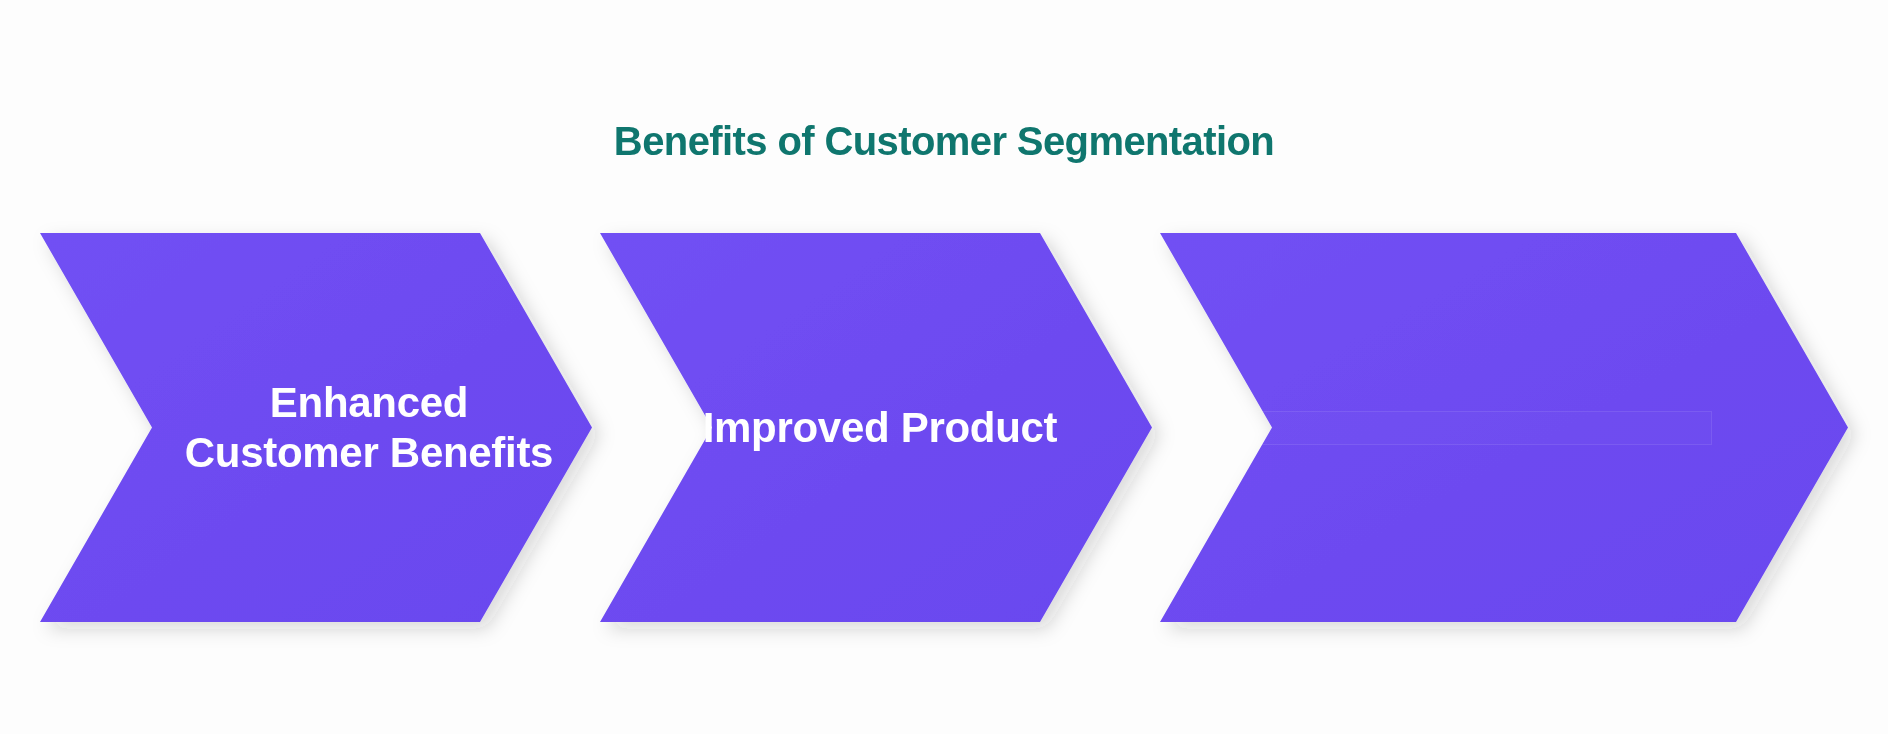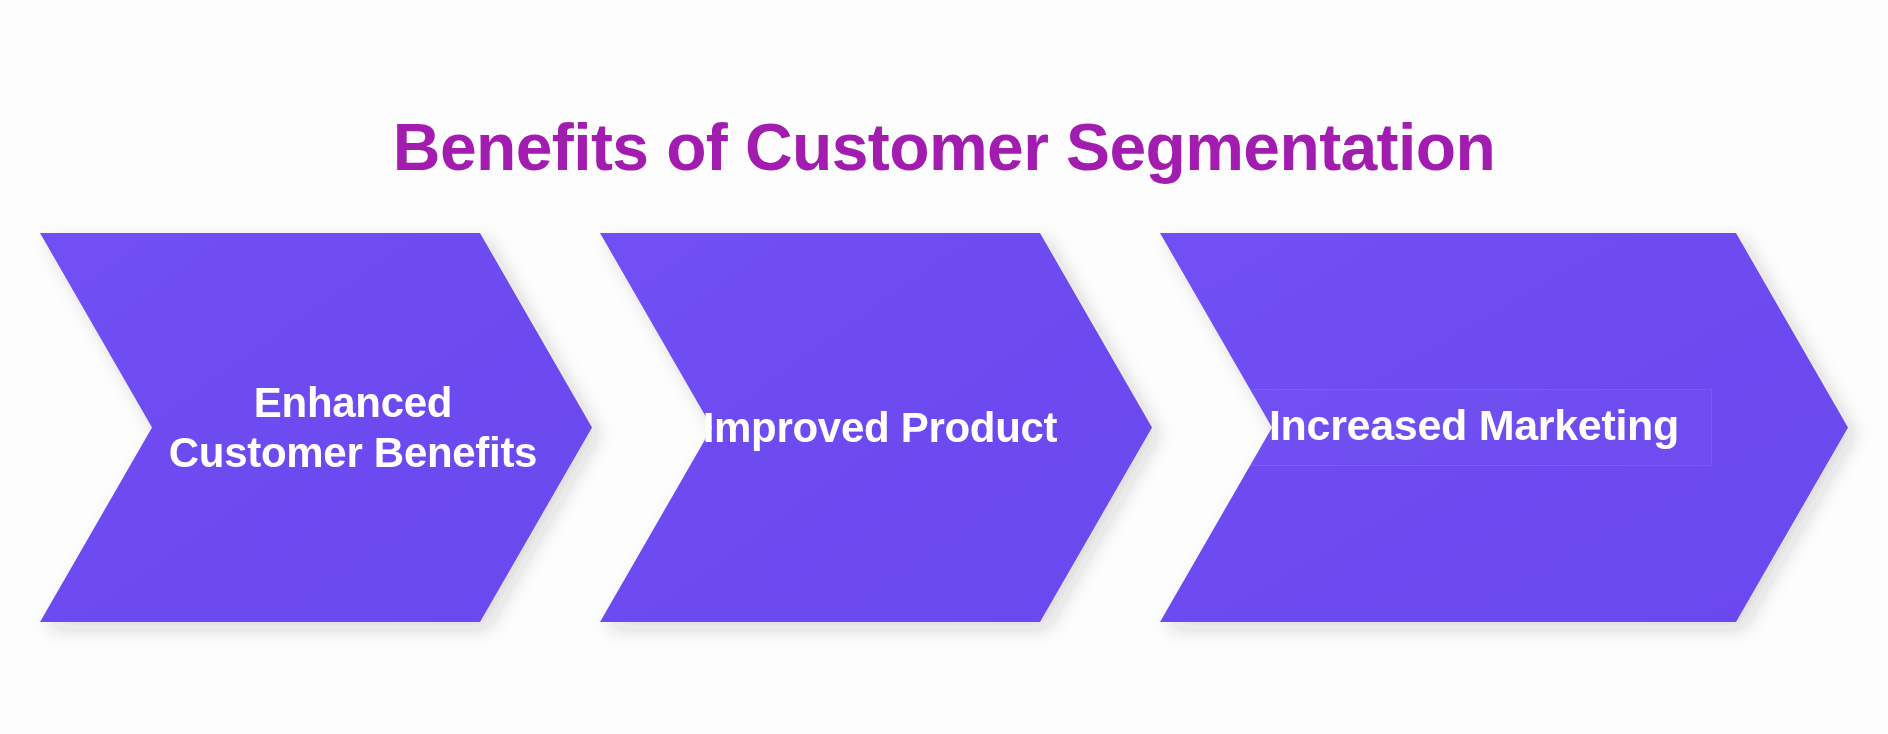--- a/index.html
+++ b/index.html
@@ -26,26 +26,26 @@
   
   #title-block {
     position: absolute;
     left: 0;
     top: 112px;
     width: 1888px;
     text-align: center;
   }
   #page-title {
     display: inline-block;
-    margin: 0;
+    margin: 8px;
     font-family: "Liberation Sans", sans-serif;
-    font-size: 66px;
+    font-size: 40px;
     font-weight: 700;
     letter-spacing: -0.6px;
-    color: #a21caf;
+    color: #0f766e;
     line-height: 1.08;
     white-space: nowrap;
   }
 
   
   #chevron-row {
     position: absolute;
     left: 0;
     top: 233px;
     width: 1888px;
@@ -82,21 +82,21 @@
     font-weight: 700;
     font-size: 42px;
     line-height: 1.19;
     letter-spacing: -0.3px;
     pointer-events: none;
     box-sizing: border-box;
   }
 
   
   #chevron-1 { left: 40px;   width: 552px; }
-  #chevron-1 .chevron-label { left: 108px; width: 410px; }
+  #chevron-1 .chevron-label { left: 124px; width: 410px; }
 
   
   #chevron-2 { left: 600px;  width: 552px; }
   #chevron-2 .chevron-label { left: 70px; width: 420px; justify-content: center; }
 
   
   #chevron-3 { left: 1160px; width: 688px; }
   #chevron-3 .chevron-label {
     left: 76px;
     width: 476px;
@@ -179,19 +179,18 @@
           <linearGradient id="grad3" x1="0" y1="0" x2="1" y2="1">
             <stop offset="0%" stop-color="#7150f4"></stop>
             <stop offset="55%" stop-color="#6d4af0"></stop>
             <stop offset="100%" stop-color="#6a47ef"></stop>
           </linearGradient>
         </defs>
         <polygon points="0,0 576,0 688,194.5 576,389 0,389 112,194.5" fill="url(#grad3)" filter="url(#shadow3)"></polygon>
       </svg>
       <div class="chevron-label">
         <span class="label-box">
-          <span class="label-line">Increased Marketing</span>
         </span>
       </div>
     </div>
 
   </div>
 </div>
 
 </body></html>

